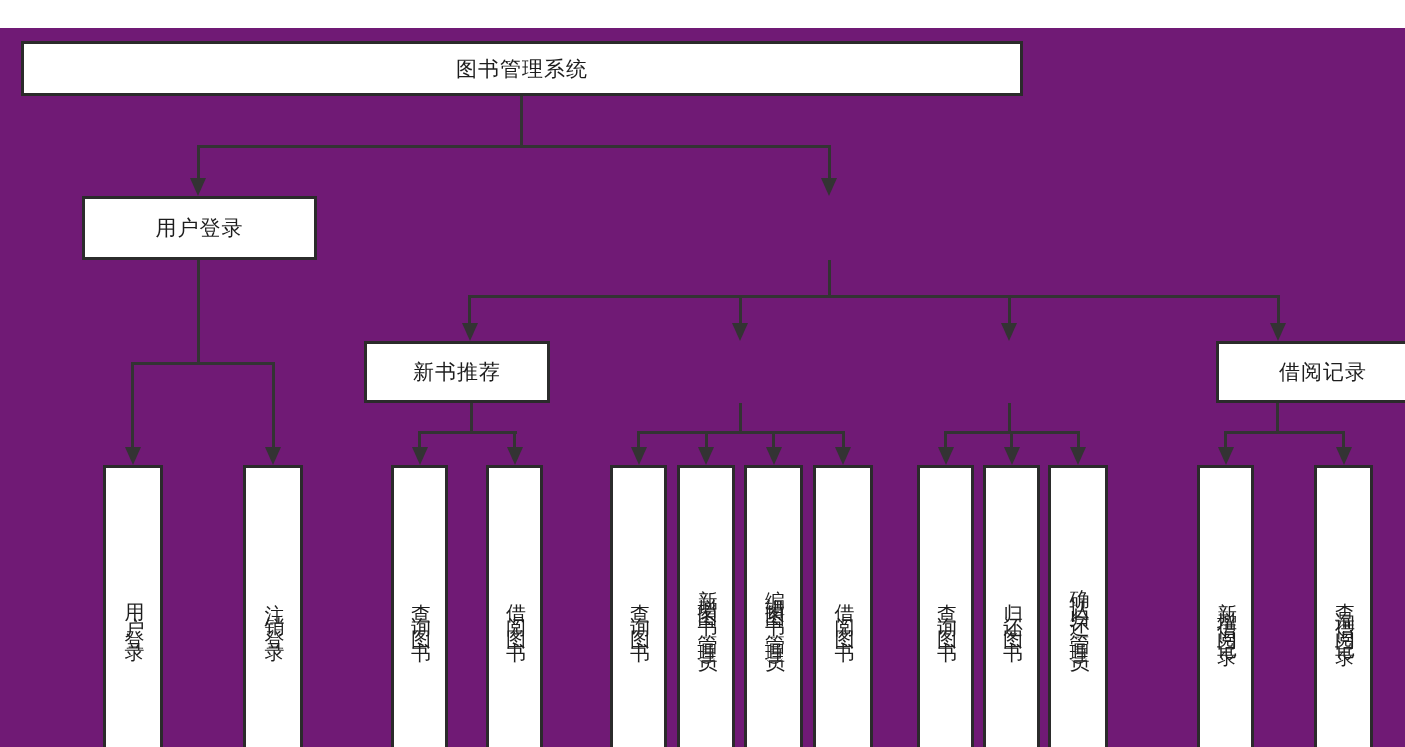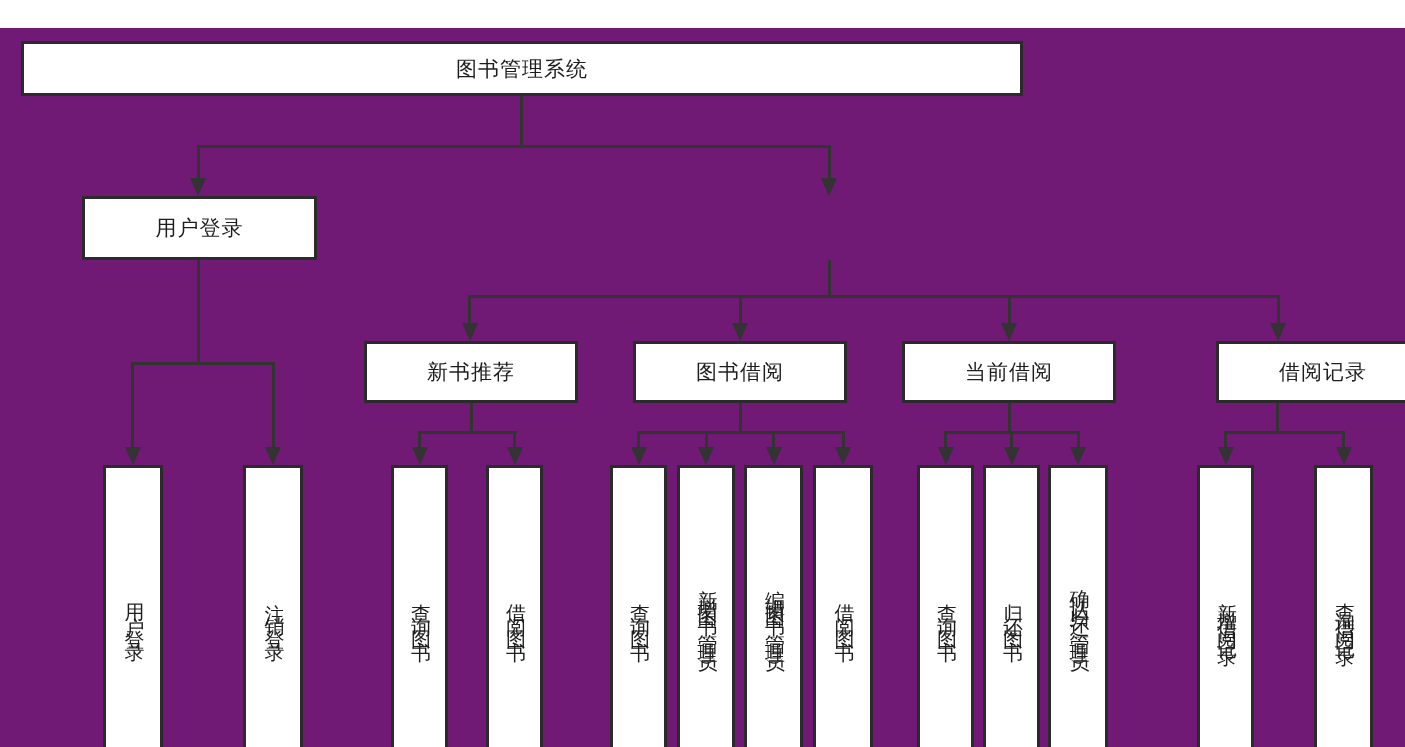--- a/index.html
+++ b/index.html
@@ -68,28 +68,22 @@
     <div class="ln" style="left:468px;top:267px;width:3px;height:31px;"></div>
     <div class="ln" style="left:739px;top:267px;width:3px;height:31px;"></div>
     <div class="ln" style="left:1008px;top:267px;width:3px;height:31px;"></div>
     <div class="ln" style="left:1277px;top:267px;width:3px;height:31px;"></div>
     <div class="ah" style="left:462px;top:295px;"></div>
     <div class="ah" style="left:732px;top:295px;"></div>
     <div class="ah" style="left:1001px;top:295px;"></div>
     <div class="ah" style="left:1270px;top:295px;"></div>
   </div>
 
-  <div class="box lvl3" style="left:364px;width:214px;">
+  <div class="box lvl3" style="left:364px;width:186px;">
     <span class="hlabel">新书推荐</span>
-  </div>
-  <div class="box lvl3" style="left:633px;width:214px;">
-    <span class="hlabel">图书借阅</span>
-  </div>
-  <div class="box lvl3" style="left:902px;width:214px;">
-    <span class="hlabel">当前借阅</span>
   </div>
   <div class="box lvl3" style="left:1216px;width:214px;">
     <span class="hlabel">借阅记录</span>
   </div>
 
   <div>
     <div class="ln" style="left:470px;top:375px;width:3px;height:31px;"></div>
     <div class="ln" style="left:418px;top:403px;width:99px;height:3px;"></div>
     <div class="ln" style="left:418px;top:403px;width:3px;height:18px;"></div>
     <div class="ln" style="left:513px;top:403px;width:3px;height:18px;"></div>

